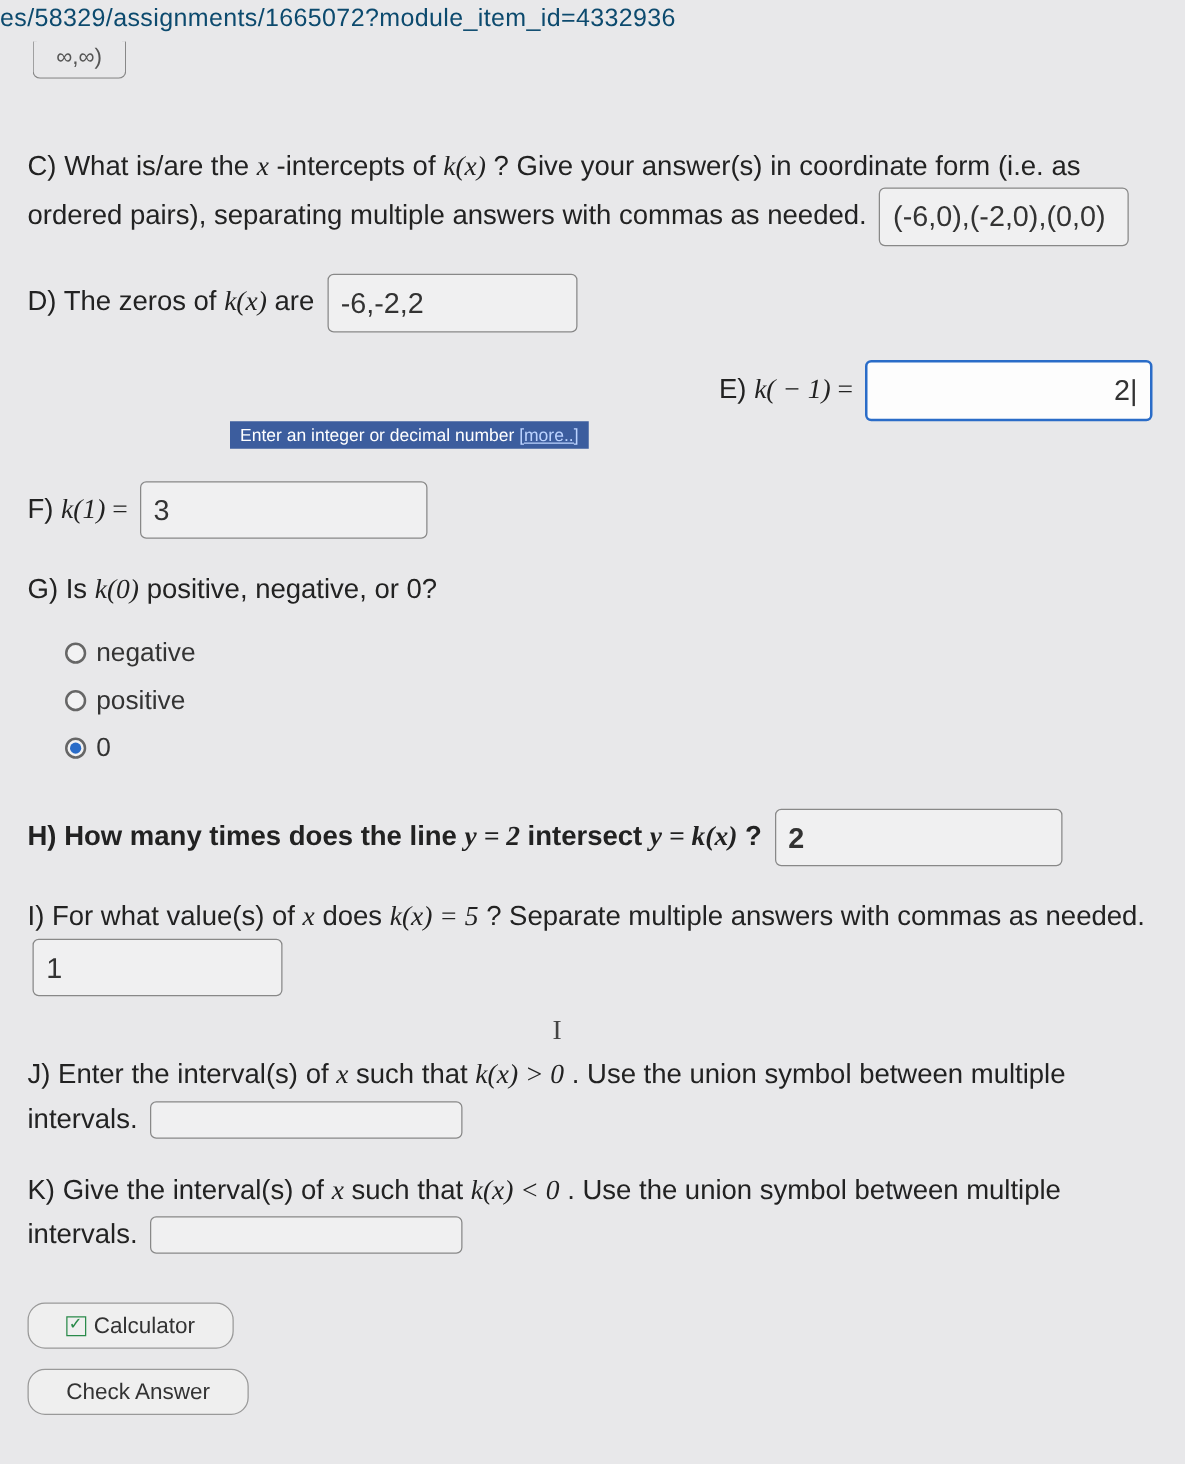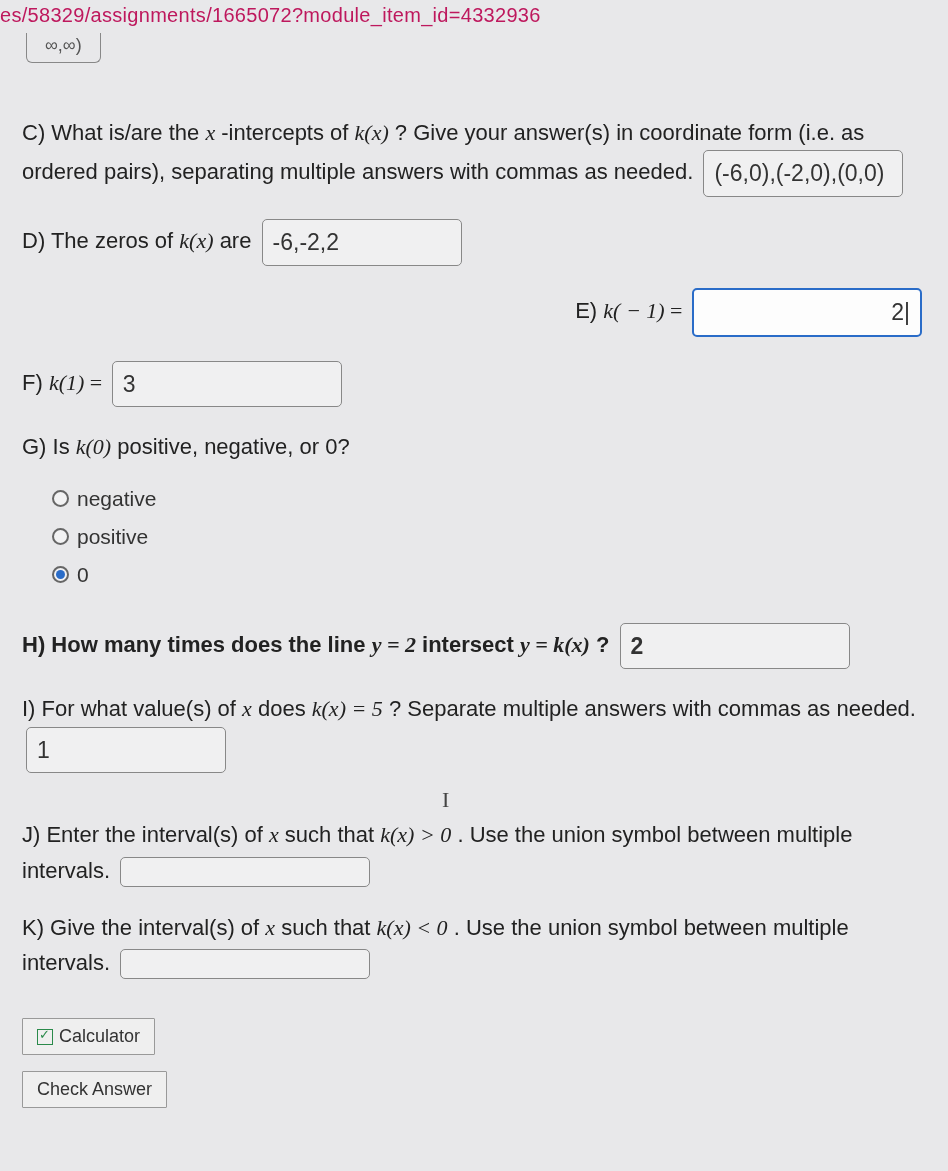--- a/index.html
+++ b/index.html
@@ -6,21 +6,21 @@
   body {
     margin: 0;
     padding: 0;
     font-family: Arial, Helvetica, sans-serif;
     background: #e8e8ea;
     color: #222;
     width: 948px;
   }
   .url-bar {
     font-size: 20px;
-    color: #be185d;
+    color: #0c4a6e;
     padding: 4px 0 6px 0;
     letter-spacing: 0.3px;
   }
   .content {
     padding: 0 22px 30px 22px;
     background: #e8e8ea;
   }
   .top-remnant {
     display: inline-block;
     border: 1px solid #888;
@@ -111,24 +111,24 @@
     margin-left: 420px;
     margin-top: -8px;
     margin-bottom: 4px;
   }
   .btn {
     display: inline-flex;
     align-items: center;
     gap: 6px;
     border: 1px solid #999;
     background: #efefef;
-    padding: 7px 14px;
+    padding: 7px 30px;
     font-size: 18px;
     color: #333;
-    border-radius: 1px;
+    border-radius: 14px;
     margin-top: 16px;
     margin-right: 8px;
     cursor: pointer;
   }
   .btn-icon {
     width: 16px;
     height: 16px;
     border: 1.5px solid #2a8a4a;
     position: relative;
   }
@@ -161,20 +161,23 @@
   <div class="question">
     <span>D)  The zeros of </span><span class="mathexpr">k(x)</span><span> are</span>
     <span class="input-box">-6,-2,2</span>
   </div>
 
   
   <div class="question" style="margin-bottom:4px;text-align:right;">
     <span>E)  </span><span class="mathexpr">k( − 1)</span><span class="eq"> = </span>
     <span class="input-box focused" style="min-width:230px;"><span>2</span>|</span>
   </div>
+  <div class="hint-badge">
+    <span>Enter an integer or decimal number </span><a>[more..]</a>
+  </div>
 
   
   <div class="question" style="margin-top:24px;">
     <span>F)  </span><span class="mathexpr">k(1)</span><span class="eq"> = </span>
     <span class="input-box" style="min-width:230px;">3</span>
   </div>
 
   
   <div class="question">
     <span>G)  Is </span><span class="mathexpr">k(0)</span><span> positive, negative, or 0?</span>

